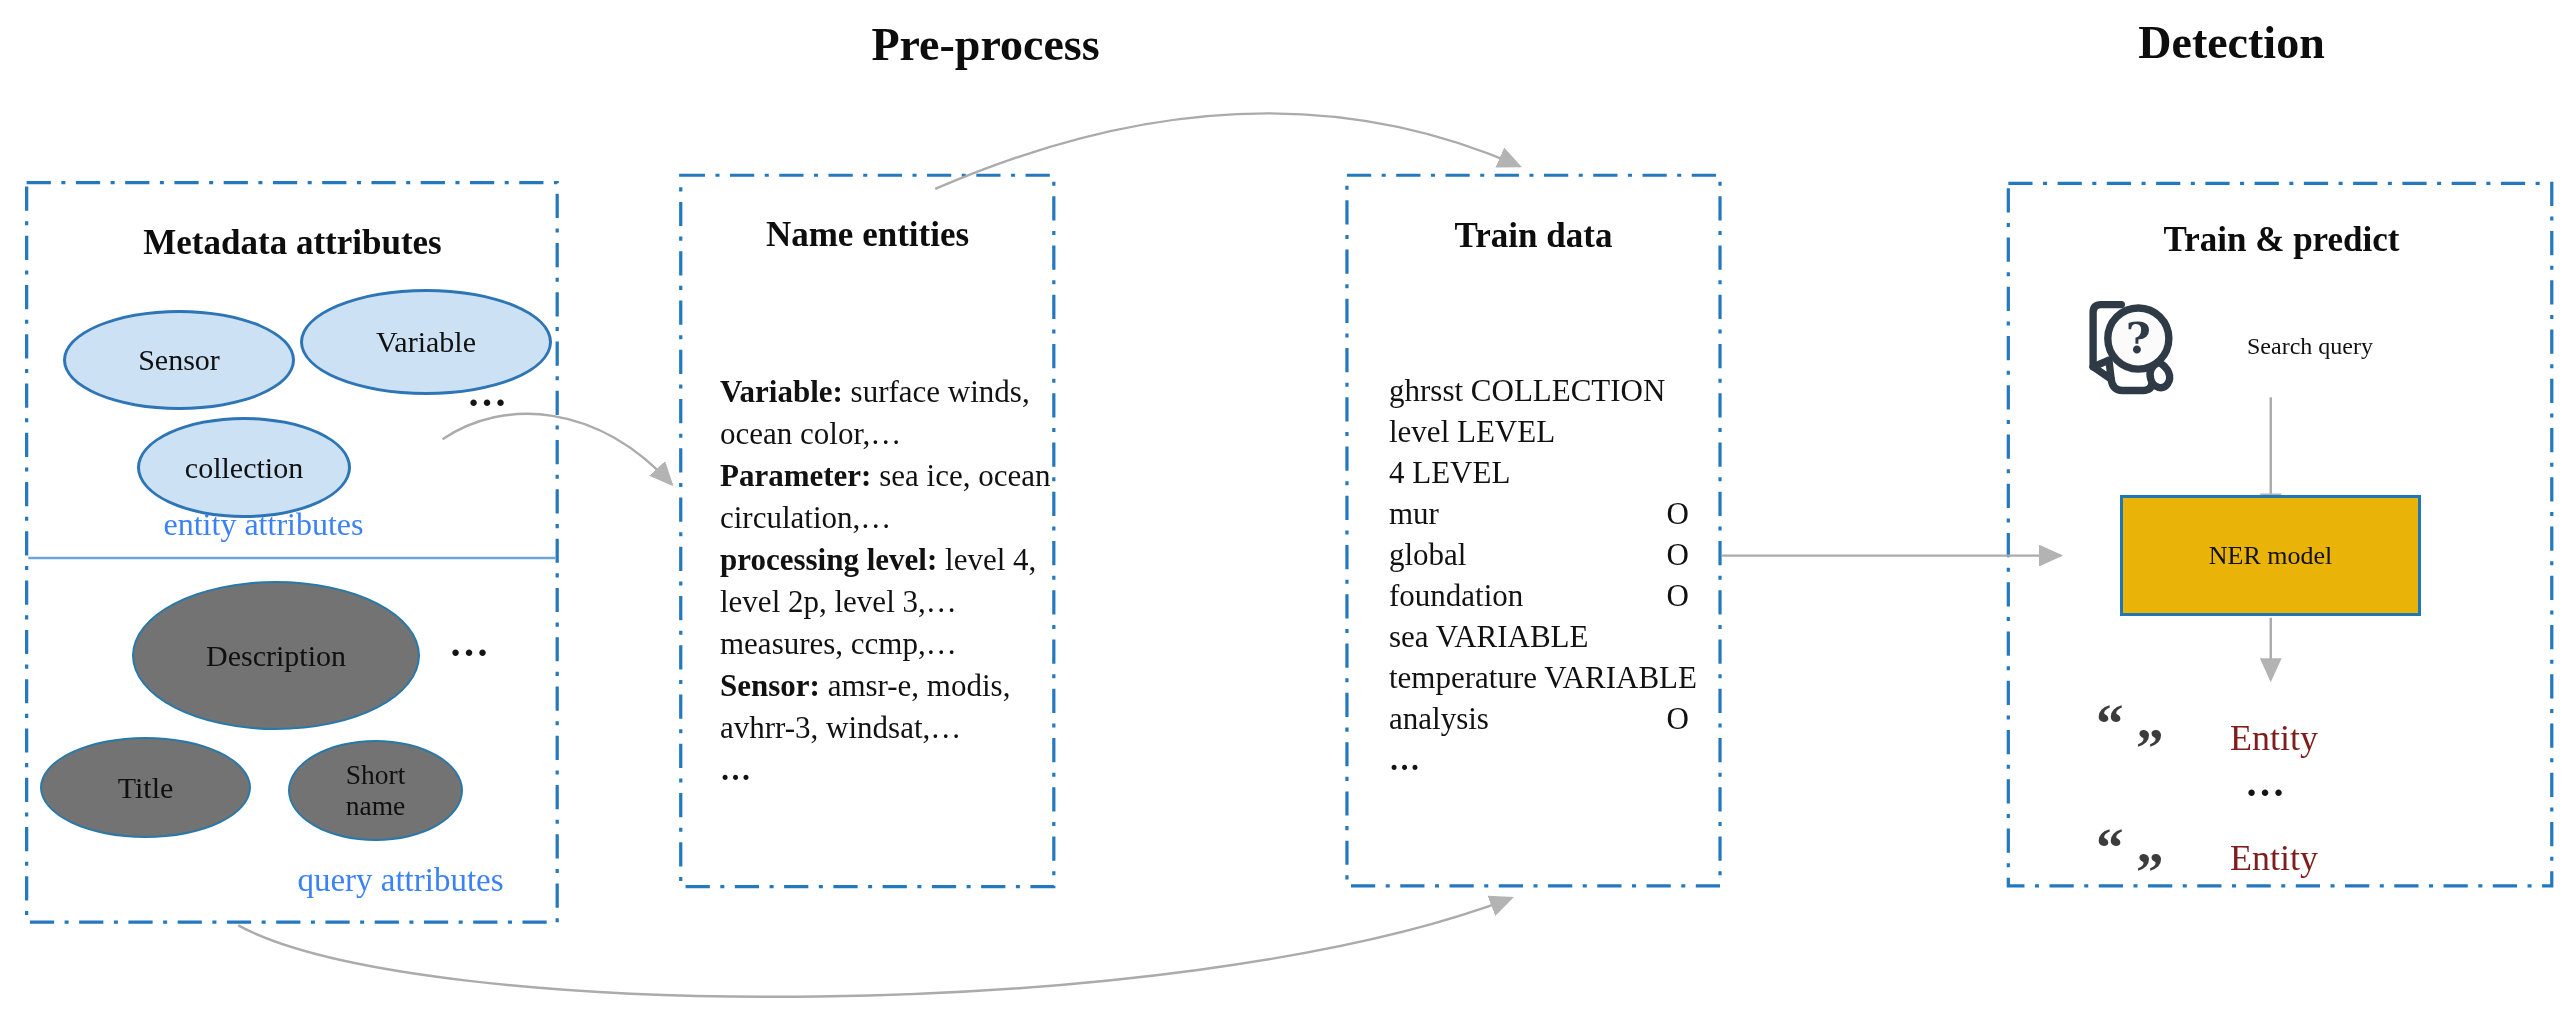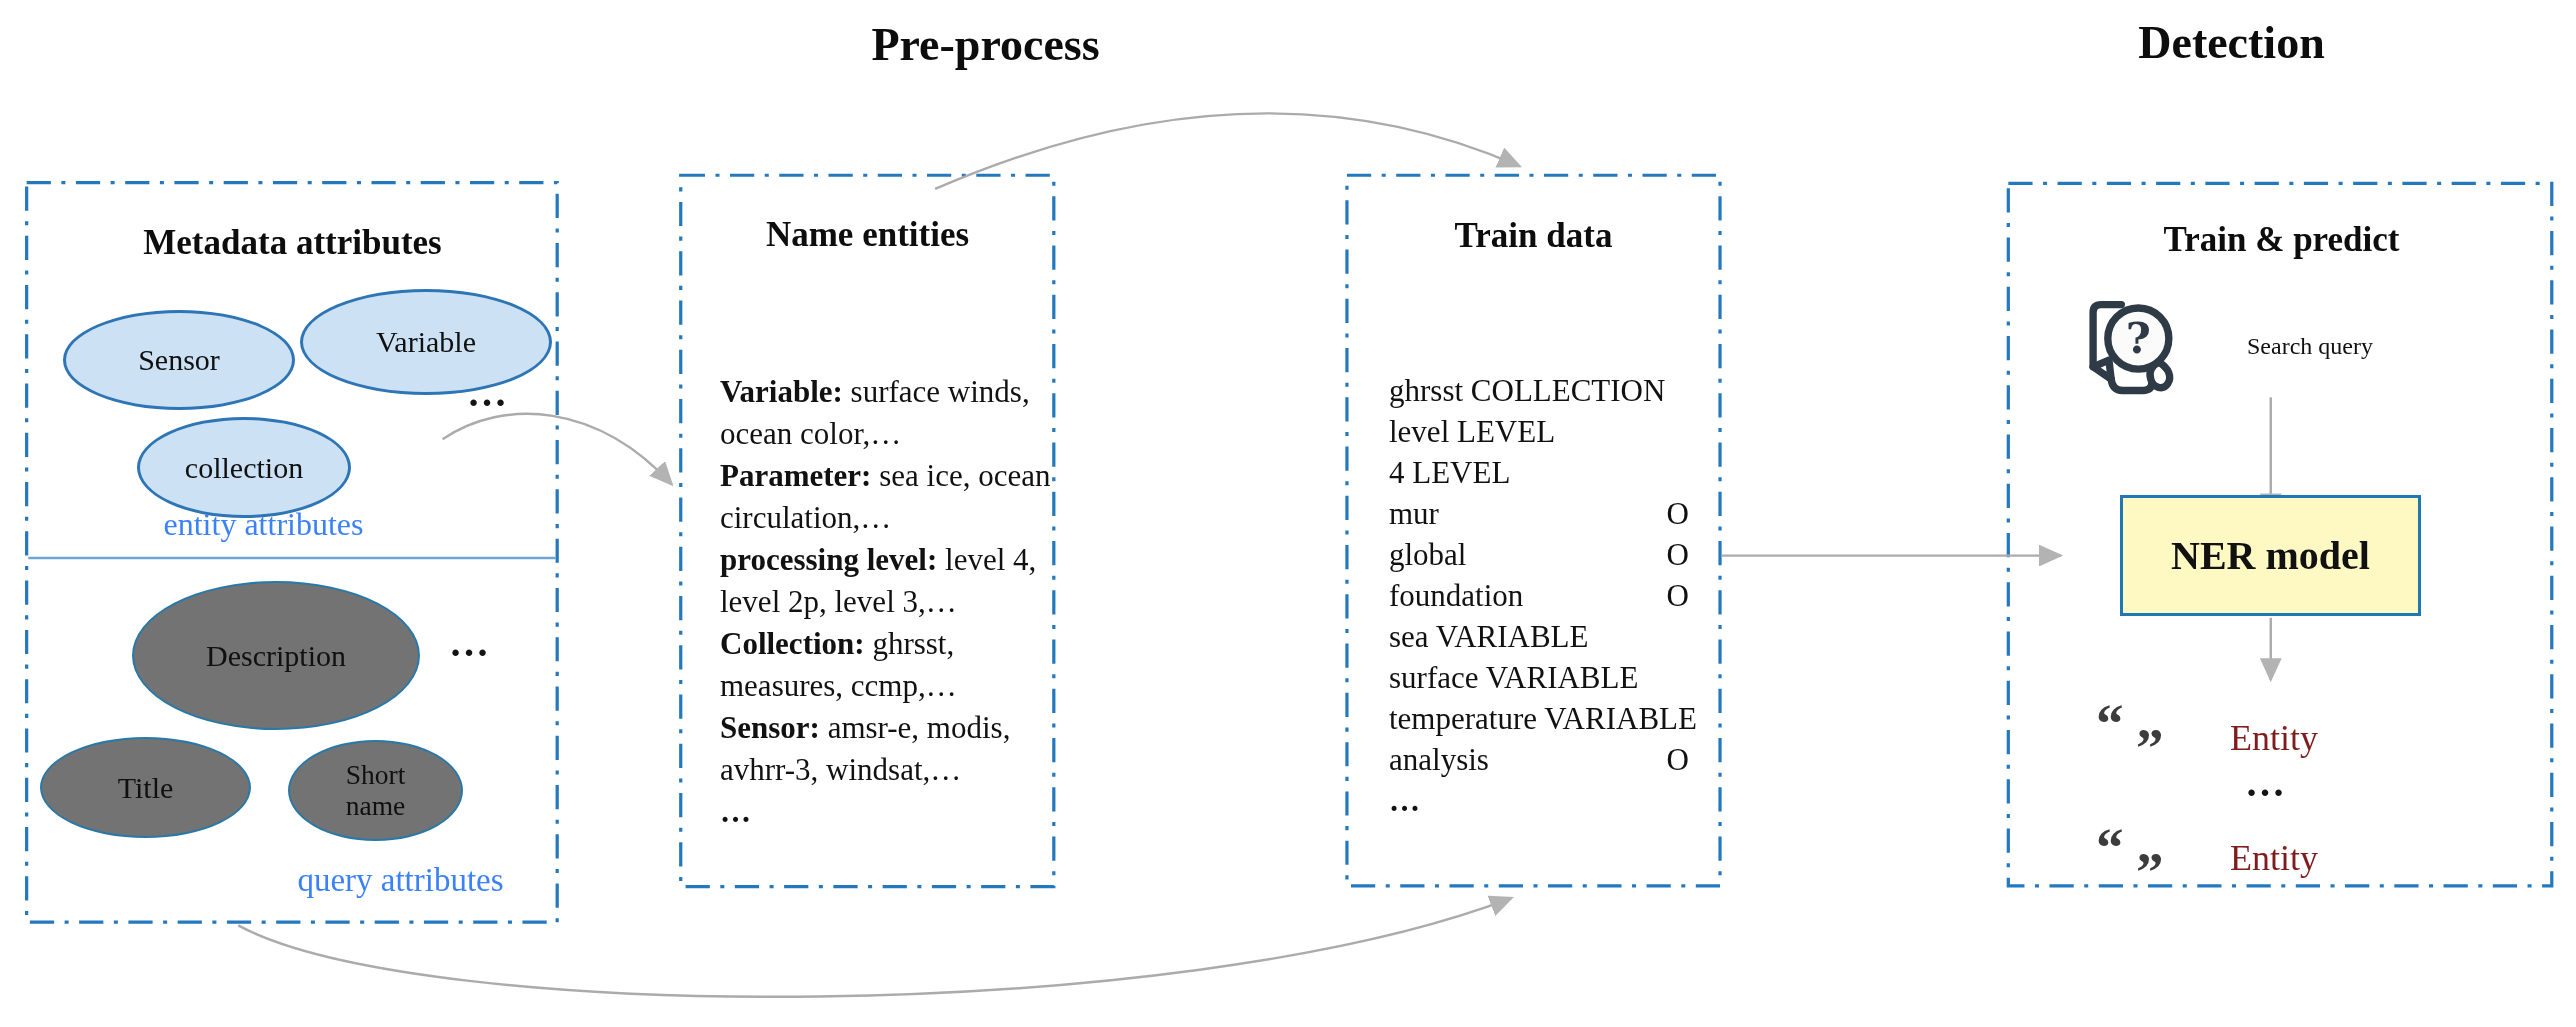--- a/index.html
+++ b/index.html
@@ -19,22 +19,22 @@
   .more-dots{font-weight:bold;font-size:40px;line-height:1;color:#141414;letter-spacing:2.4px;}
   .attr-label{font-size:32px;text-align:center;color:#3b82f6;}
   .textcol{font-size:31px;}
   .textcol .tline{line-height:42px;white-space:pre;}
   .textcol .tline b{font-weight:bold;}
   .rows{font-size:31px;width:300px;}
   .rows .trow{line-height:41px;display:flex;justify-content:space-between;}
   .rows .trow .w{white-space:pre;}
   .rows .trow .t{white-space:pre;}
   #ner-box{
-    left:2120px;top:495px;width:301px;height:121px;background:#fef9c3;border:3.2px solid #1F78B4;
-    display:flex;align-items:center;justify-content:center;font-size:40px;box-sizing:border-box;font-weight:bold;
+    left:2120px;top:495px;width:301px;height:121px;background:#eab308;border:3.2px solid #1F78B4;
+    display:flex;align-items:center;justify-content:center;font-size:26px;box-sizing:border-box;
   }
   .entity-label{font-size:36px;color:#7f1d1d;}
   .quotes{width:105px;height:77px;}
   .quotes span{position:absolute;font-weight:900;font-size:55px;line-height:1;color:#3C3C3C;}
   .quotes .qo{left:0;top:0;}
   .quotes .qc{left:40px;top:24px;}
   svg text.qmark{font-family:"DejaVu Serif","Liberation Serif",serif;}
 </style>
 </head>
 <body>
@@ -109,21 +109,20 @@
 
   <div class="abs box-title" style="left:681px;top:215px;width:373px">Name entities</div>
 
   <div class="abs textcol" style="left:720px;top:371px;width:347px">
     <div class="tline"><b>Variable:</b><span> surface winds,</span></div>
     <div class="tline"><b></b><span>ocean color,…</span></div>
     <div class="tline"><b>Parameter:</b><span> sea ice, ocean</span></div>
     <div class="tline"><b></b><span>circulation,…</span></div>
     <div class="tline"><b>processing level:</b><span> level 4,</span></div>
     <div class="tline"><b></b><span>level 2p, level 3,…</span></div>
-    <div class="tline"><b>Collection:</b><span> ghrsst,</span></div>
     <div class="tline"><b></b><span>measures, ccmp,…</span></div>
     <div class="tline"><b>Sensor:</b><span> amsr-e, modis,</span></div>
     <div class="tline"><b></b><span>avhrr-3, windsat,…</span></div>
     <div class="tline" style="font-weight:bold"><b></b><span>…</span></div>
   </div>
 
   <div class="abs box-title" style="left:1347px;top:216px;width:373px">Train data</div>
 
   <div class="abs rows" style="left:1389px;top:370px">
     <div class="trow">
@@ -145,24 +144,20 @@
     <div class="trow">
         <span class="w">global</span>
         <span class="t">O</span>
       </div>
     <div class="trow">
         <span class="w">foundation</span>
         <span class="t">O</span>
       </div>
     <div class="trow">
         <span class="w">sea VARIABLE</span>
-        <span class="t"></span>
-      </div>
-    <div class="trow">
-        <span class="w">surface VARIABLE</span>
         <span class="t"></span>
       </div>
     <div class="trow">
         <span class="w">temperature VARIABLE</span>
         <span class="t"></span>
       </div>
     <div class="trow">
         <span class="w">analysis</span>
         <span class="t">O</span>
       </div>

